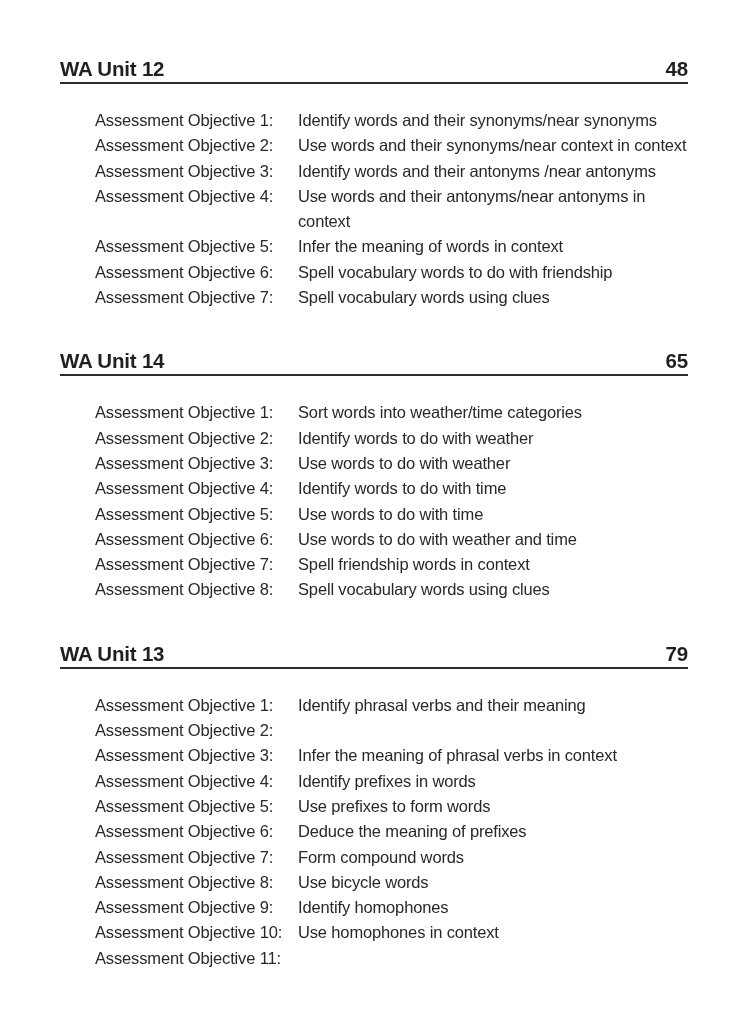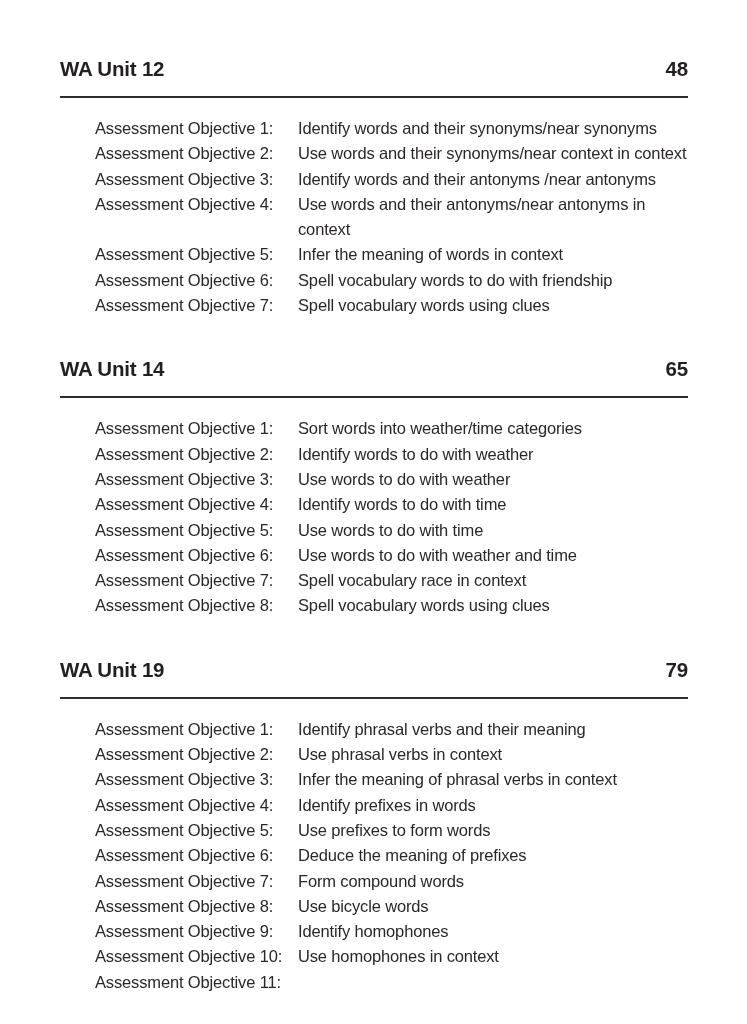--- a/index.html
+++ b/index.html
@@ -27,26 +27,26 @@
   }
   .section-header {
     display: flex;
     justify-content: space-between;
     align-items: baseline;
     font-size: 20.5px;
     font-weight: 700;
     line-height: 23px;
     letter-spacing: -0.2px;
     border-bottom: 2px solid #2e2b2c;
-    padding-bottom: 16px;
+    padding-bottom: 2px;
   }
   .unit-title { white-space: nowrap; }
   .unit-page-number { white-space: nowrap; }
   .objectives-list {
-    margin: 18px 0 0 35px;
+    margin: 24px 0 0 35px;
   }
   .objective-row {
     display: flex;
     align-items: flex-start;
     font-size: 16.5px;
     line-height: 25.3px;
     letter-spacing: -0.15px;
     color: #2b2728;
   }
   .objective-label {
@@ -137,44 +137,43 @@
     <span class="objective-text">Use words to do with time</span>
   </div>
 
   <div class="objective-row">
     <span class="objective-label">Assessment Objective 6:</span>
     <span class="objective-text">Use words to do with weather and time</span>
   </div>
 
   <div class="objective-row">
     <span class="objective-label">Assessment Objective 7:</span>
-    <span class="objective-text">Spell vocabulary race in context</span>
+    <span class="objective-text">Spell friendship words in context</span>
   </div>
 
   <div class="objective-row">
     <span class="objective-label">Assessment Objective 8:</span>
     <span class="objective-text">Spell vocabulary words using clues</span>
   </div>
 </div>
   </div>
 
   <div class="section">
     <div class="section-header">
-      <span class="unit-title">WA Unit 19</span>
+      <span class="unit-title">WA Unit 13</span>
       <span class="unit-page-number">79</span>
     </div>
     <div class="objectives-list">
   <div class="objective-row">
     <span class="objective-label">Assessment Objective 1:</span>
     <span class="objective-text">Identify phrasal verbs and their meaning</span>
   </div>
 
   <div class="objective-row">
     <span class="objective-label">Assessment Objective 2:</span>
-    <span class="objective-text">Use phrasal verbs in context</span>
   </div>
 
   <div class="objective-row">
     <span class="objective-label">Assessment Objective 3:</span>
     <span class="objective-text">Infer the meaning of phrasal verbs in context</span>
   </div>
 
   <div class="objective-row">
     <span class="objective-label">Assessment Objective 4:</span>
     <span class="objective-text">Identify prefixes in words</span>

